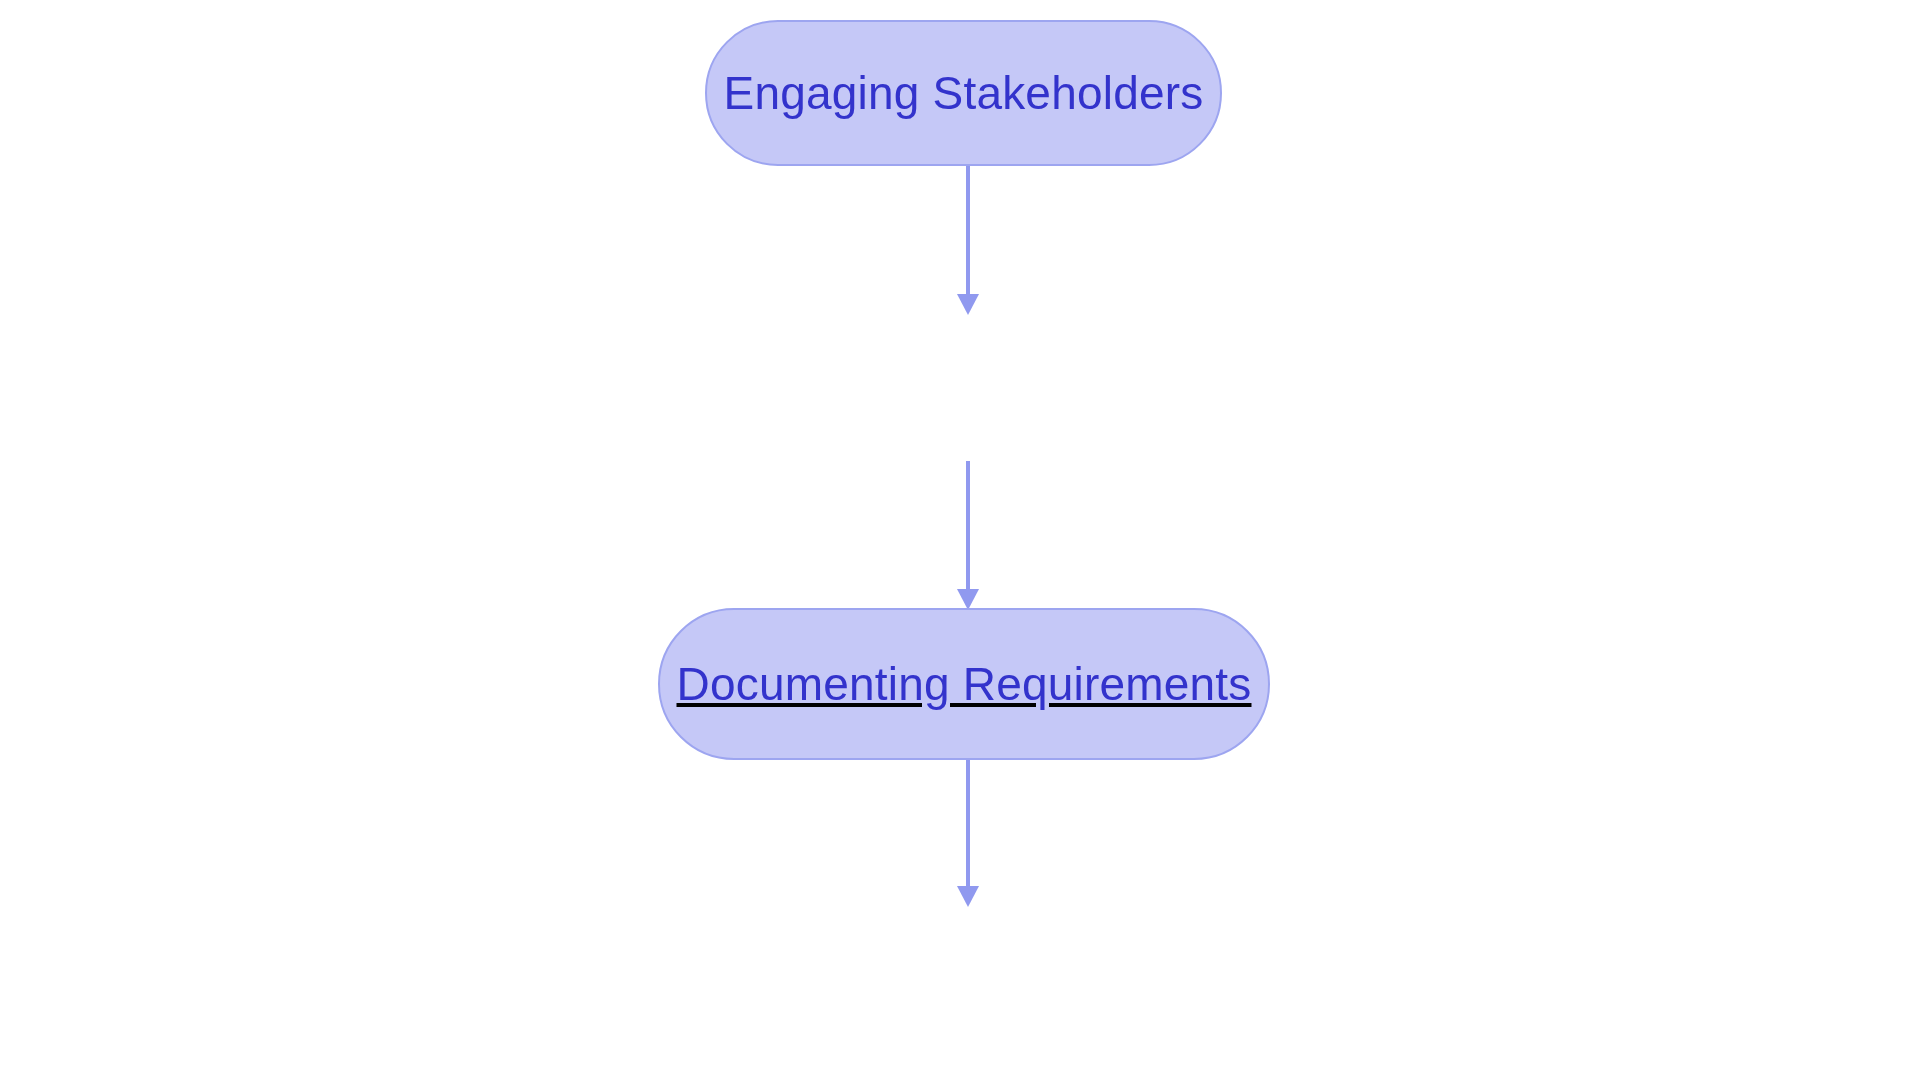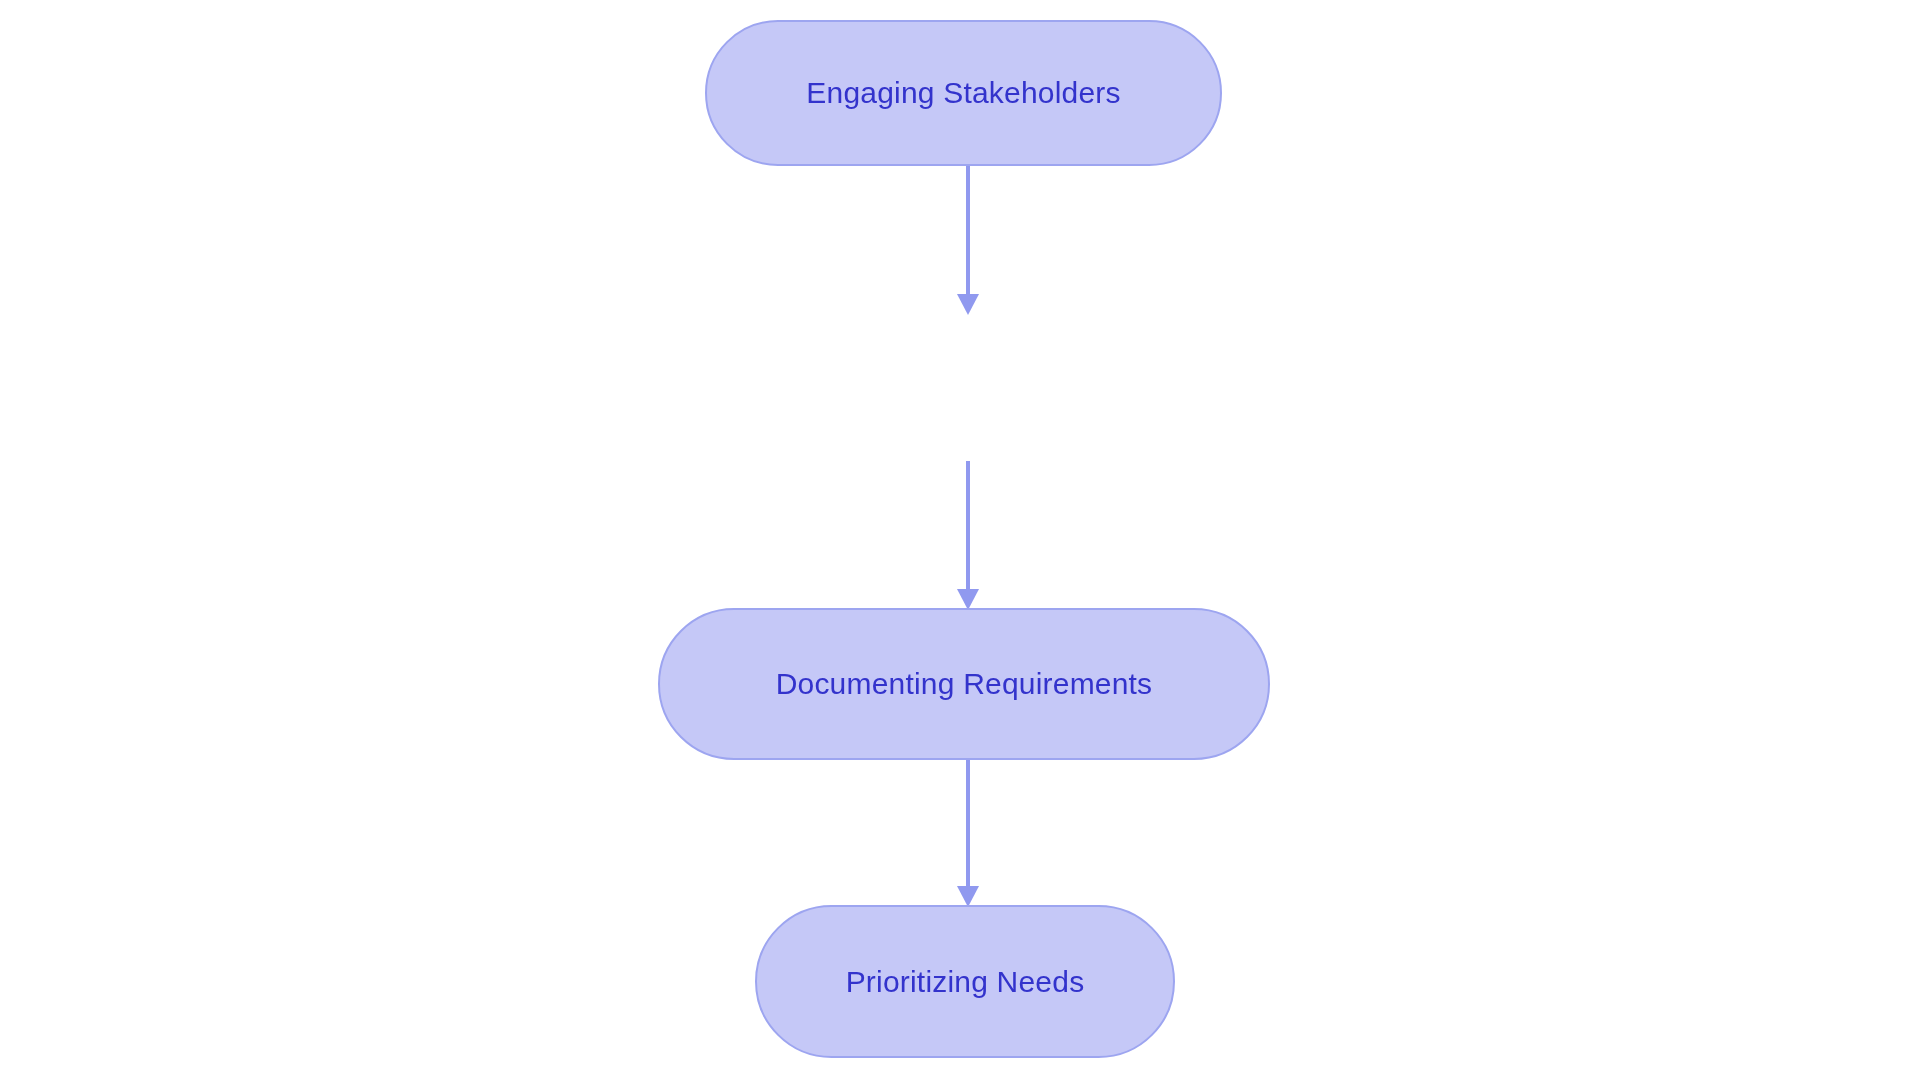--- a/index.html
+++ b/index.html
@@ -29,40 +29,40 @@
     align-items: center;
     justify-content: center;
     background: #c5c8f7;
     border: 2px solid #9da5f0;
     border-radius: 999px;
     z-index: 2;
   }
 
   .flow-node-label {
     font-family: "Liberation Sans", sans-serif;
-    font-size: 30px;
+    font-size: 46px;
     font-weight: 400;
     letter-spacing: 0.2px;
     color: #3333cc;
     line-height: 1;
     white-space: nowrap;
     text-align: center;
     user-select: none;
   }
 
   .flow-edge {
     position: absolute;
     z-index: 1;
     overflow: visible;
   }
 
   
   #node-0 { left: 705px;  top: 20px;   width: 517px; height: 146px; }
   #node-1 { left: 696px;  top: 313px;  width: 535px; height: 150px; }
-  #node-2 { left: 658px;  top: 608px;  width: 612px; height: 152px; }
+  #node-2 { left: 658px;  top: 608px;  width: 612px; height: 152px; text-decoration: underline; }
   #node-3 { left: 755px;  top: 905px;  width: 420px; height: 153px; }
 
   
   #edge-0 { left: 938px; top: 164px; width: 60px; height: 152px; }
   #edge-1 { left: 938px; top: 461px; width: 60px; height: 150px; }
   #edge-2 { left: 938px; top: 758px; width: 60px; height: 150px; }
 </style>
 </head>
 <body>
 
@@ -85,17 +85,14 @@
 
   <div id="node-0" class="flow-node">
     <span class="flow-node-label">Engaging Stakeholders</span>
   </div>
 
 
   <div id="node-2" class="flow-node">
     <span class="flow-node-label">Documenting Requirements</span>
   </div>
 
-  <div id="node-3" class="flow-node">
-    <span class="flow-node-label">Prioritizing Needs</span>
-  </div>
 
 </div>
 
 </body></html>

